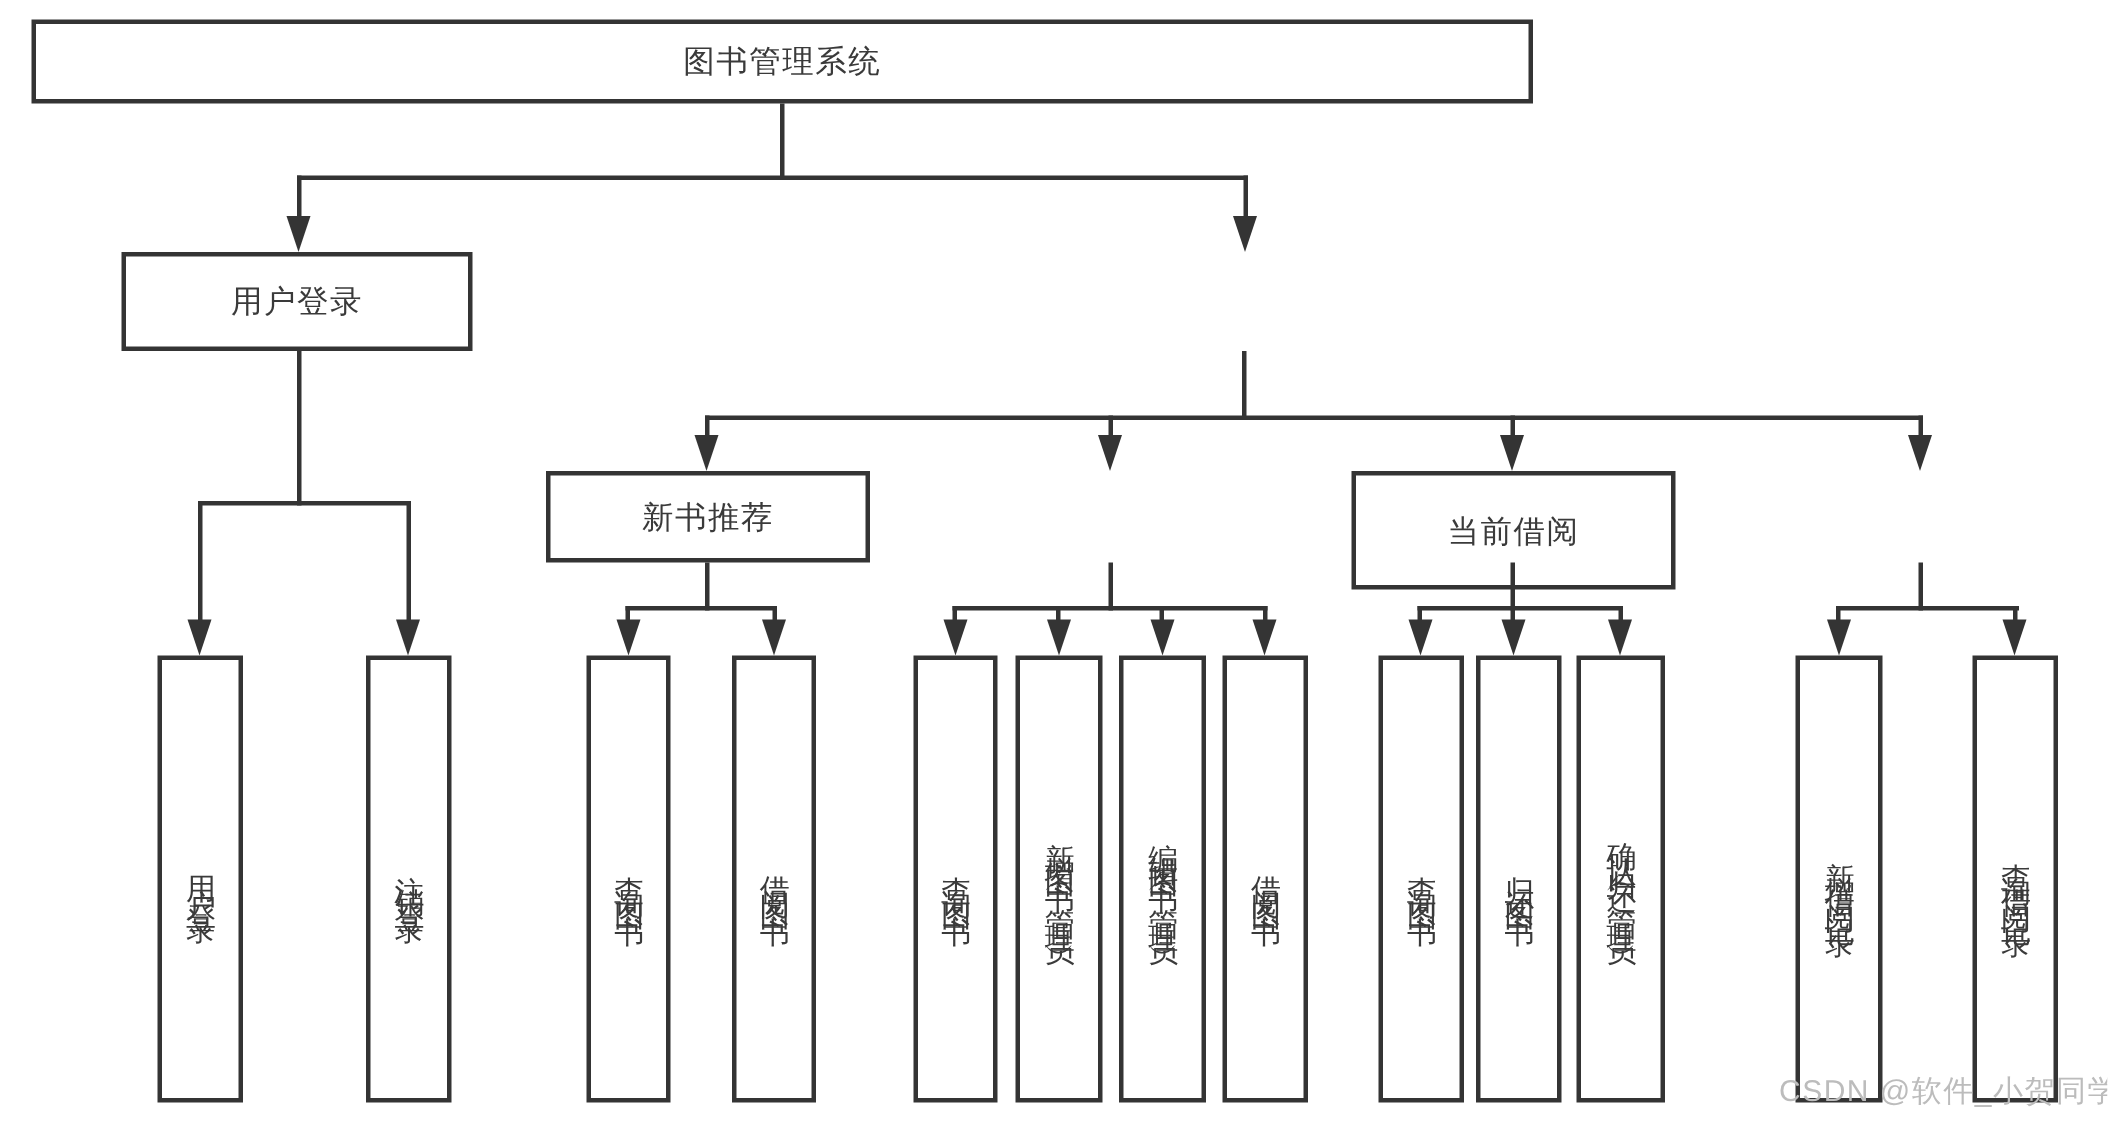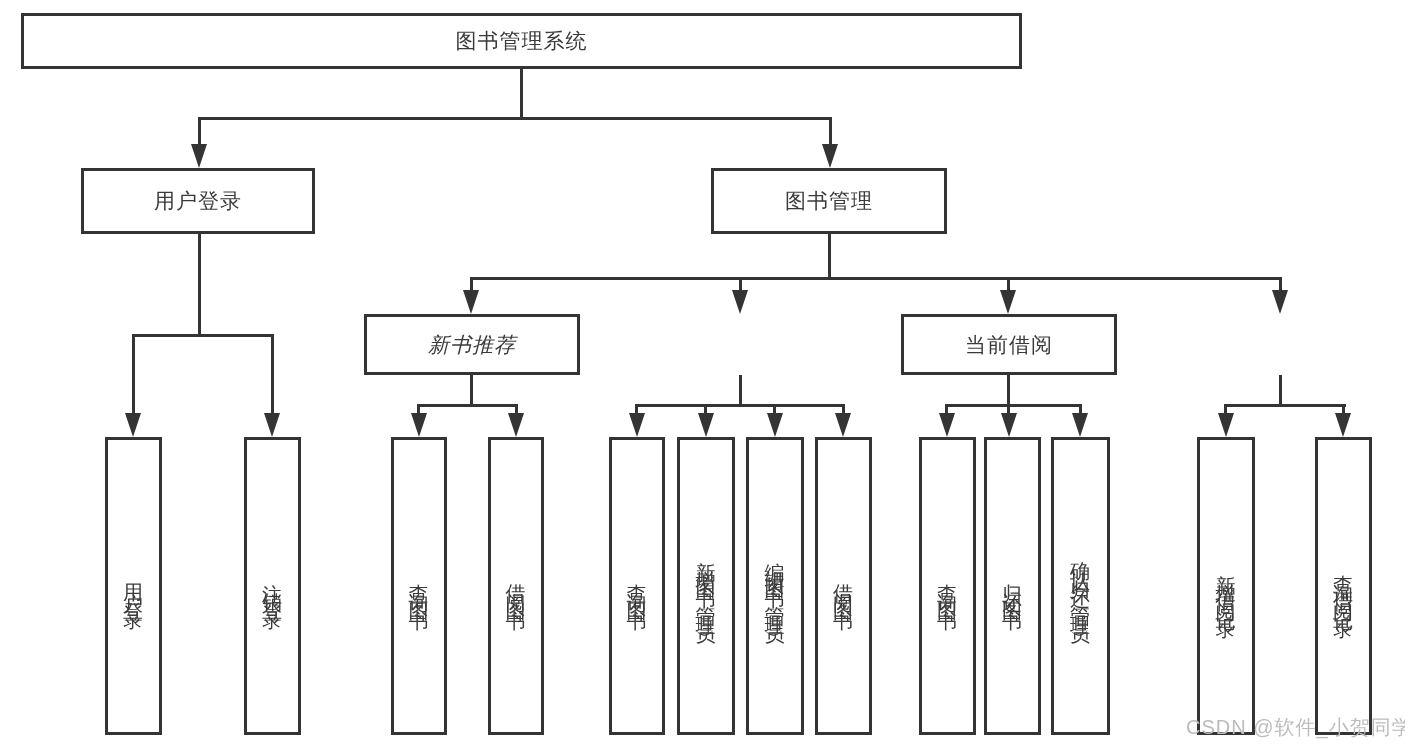--- a/index.html
+++ b/index.html
@@ -51,28 +51,25 @@
 
 <div class="canvas">
 
   <div class="box" style="left:21px;top:13px;width:1001px;height:56px;">
     <span>图书管理系统</span>
   </div>
 
   <div class="box" style="left:81px;top:168px;width:234px;height:66px;">
     <span>用户登录</span>
   </div>
-  <div class="box" style="left:711px;top:168px;width:236px;height:66px;">
-    <span>图书管理</span>
-  </div>
 
-  <div class="box" style="left:364px;top:314px;width:216px;height:61px;font-style:italic;">
+  <div class="box" style="left:364px;top:314px;width:216px;height:61px;">
     <span>新书推荐</span>
   </div>
-  <div class="box" style="left:901px;top:314px;width:216px;height:61px;">
+  <div class="box" style="left:901px;top:314px;width:216px;height:79px;">
     <span>当前借阅</span>
   </div>
 
   <div class="box leaf" style="left:105px;top:437px;width:57px;height:298px;">
     <span>用户登录</span>
   </div>
   <div class="box leaf" style="left:244px;top:437px;width:57px;height:298px;">
     <span>注销登录</span>
   </div>
   <div class="box leaf" style="left:391px;top:437px;width:56px;height:298px;">

